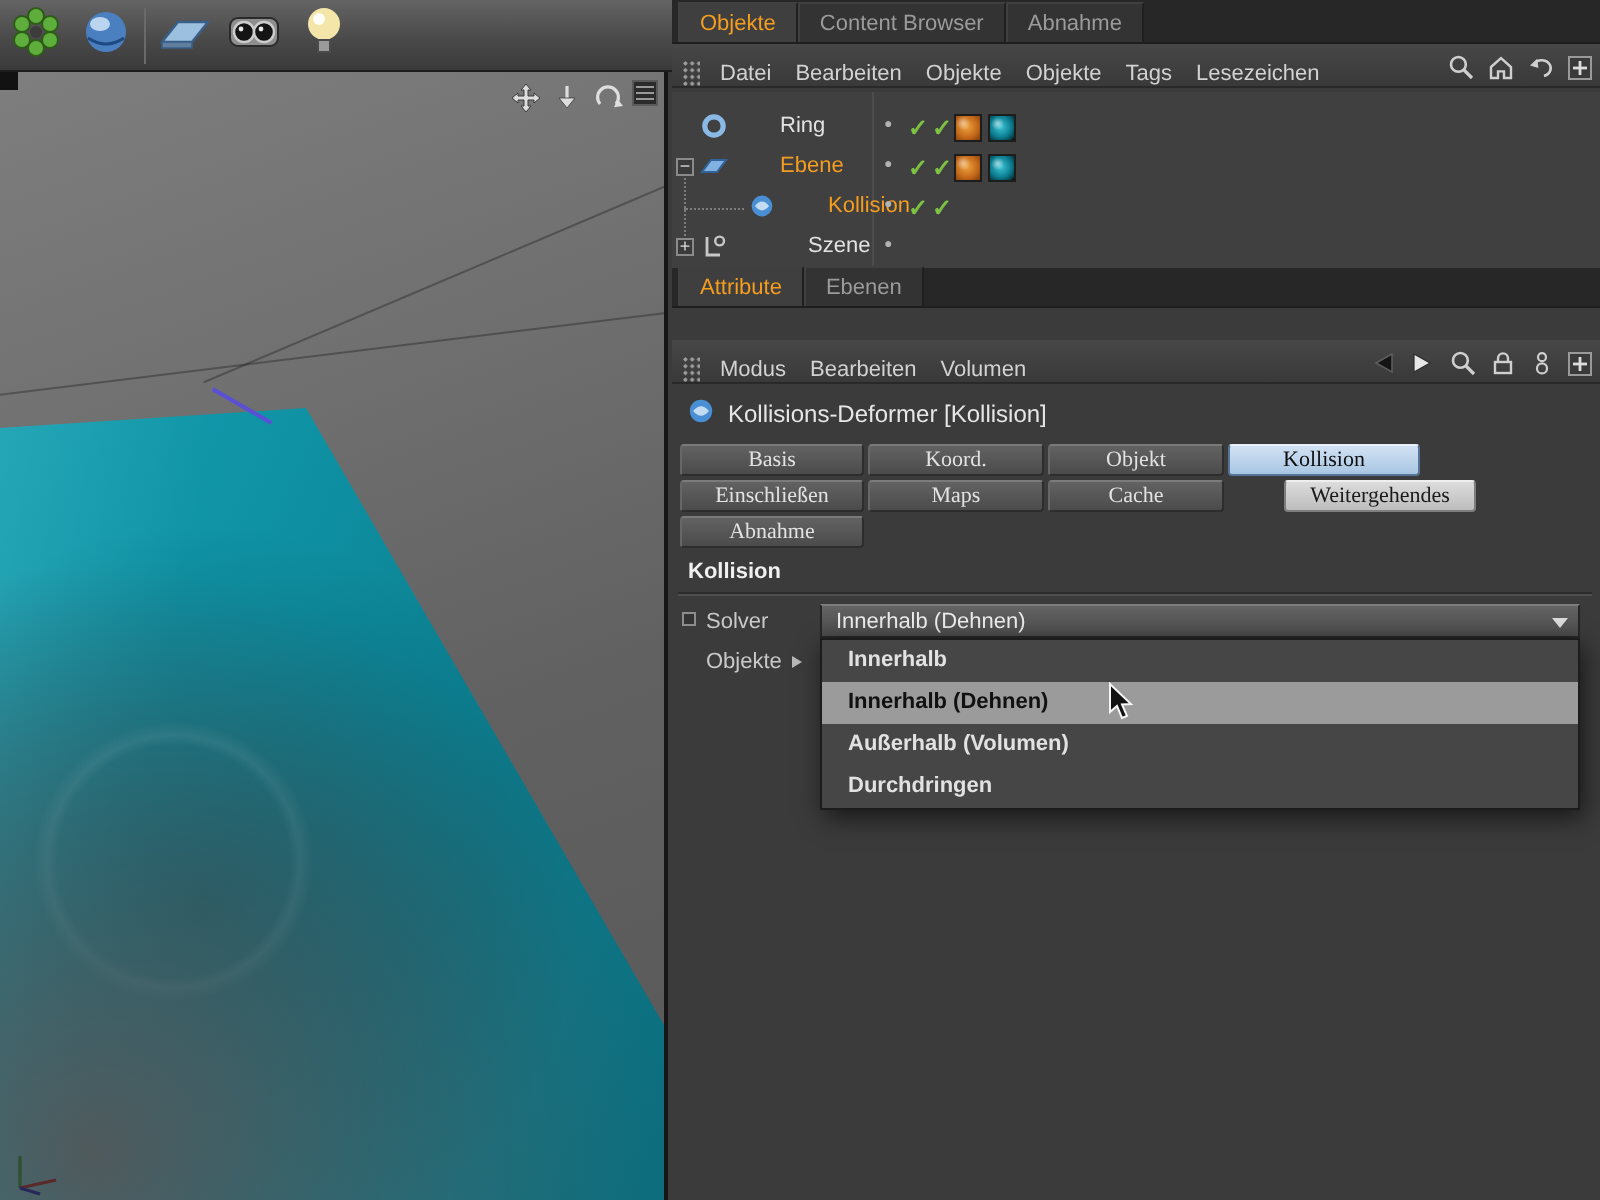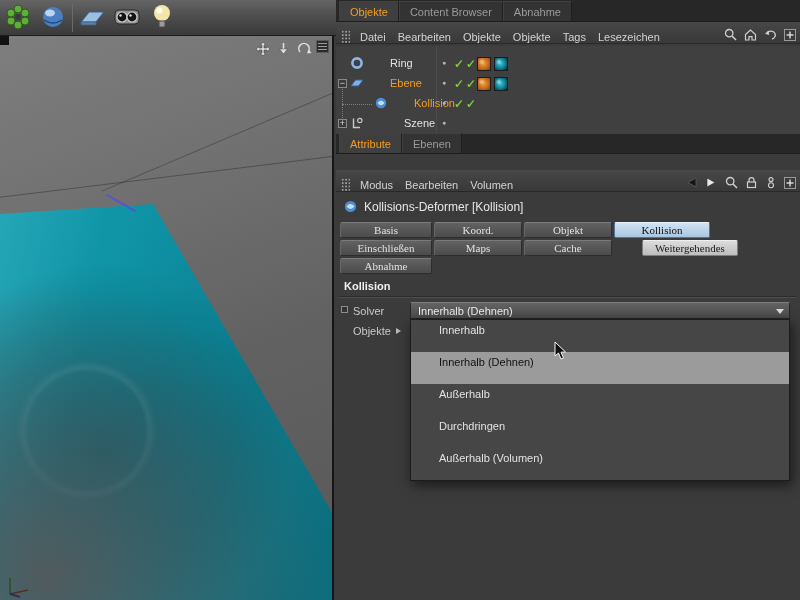--- a/index.html
+++ b/index.html
@@ -147,21 +147,21 @@
     border-left:4px solid rgba(0,0,0,0); border-right:4px solid rgba(0,0,0,0);
     border-top:5px solid #dcdcdc;
   }
 
   #dropdown-popup {
     position:absolute; left:74px; top:319px; width:380px;
     background:#464646; border:1px solid #1c1c1c;
     box-shadow:2px 4px 12px rgba(0,0,0,0.6);
     z-index:5;
   }
-  .popup-item { height:32px; line-height:21px; padding-left:28px; color:#e2e2e2; white-space:nowrap; }
+  .popup-item { height:21px; line-height:21px; padding-left:13px; color:#e2e2e2; white-space:nowrap;font-weight:bold; }
   .popup-item.highlight { background:#9b9b9b; color:#111111; }
 
   #cursor { position:absolute; left:218px; top:341px; z-index:10; }
 </style>
 </head>
 <body>
 
 <div id="toolbar-top">
   <div class="tool-btn">
     <span>
@@ -441,23 +441,22 @@
     <span>Innerhalb (Dehnen)</span>
     <span class="dd-arrow"></span>
   </div>
 
   <span class="field-label" style="left:17px; top:325px;">Objekte</span>
   <span class="tri-right" style="left:60px; top:328px;"></span>
 
   <div id="dropdown-popup">
     <div class="popup-item">Innerhalb</div>
     <div class="popup-item highlight">Innerhalb (Dehnen)</div>
-    <div class="popup-item">Außerhalb</div>
+    <div class="popup-item">Außerhalb (Volumen)</div>
     <div class="popup-item">Durchdringen</div>
-    <div class="popup-item">Außerhalb (Volumen)</div>
   </div>
 
   <div id="cursor">
     <svg width="14" height="20" viewBox="0 0 14 20">
       <path d="M1 1 L1 15 L4.5 12 L7 18 L9.5 17 L7 11.2 L11.5 11 Z" fill="#111111" stroke="#f5f5f5" stroke-width="1"></path>
     </svg>
   </div>
 
 </div>
 

